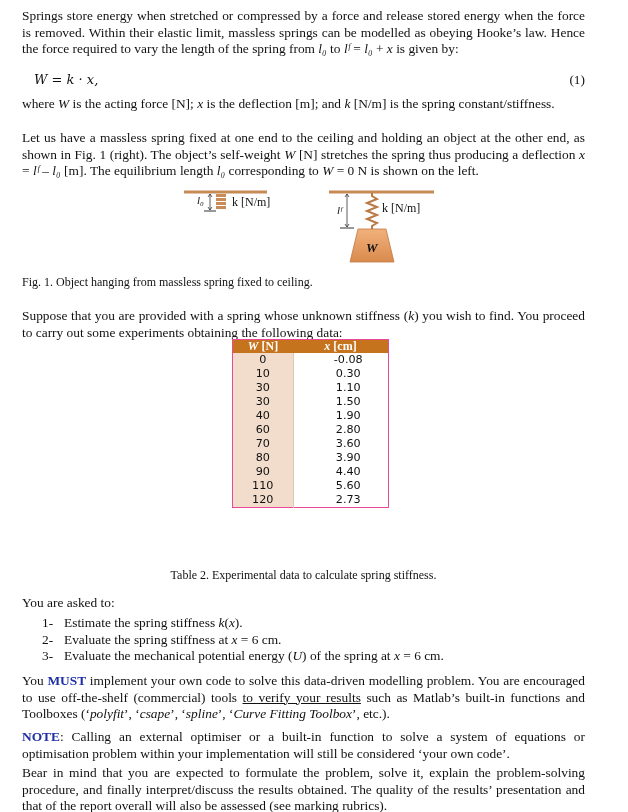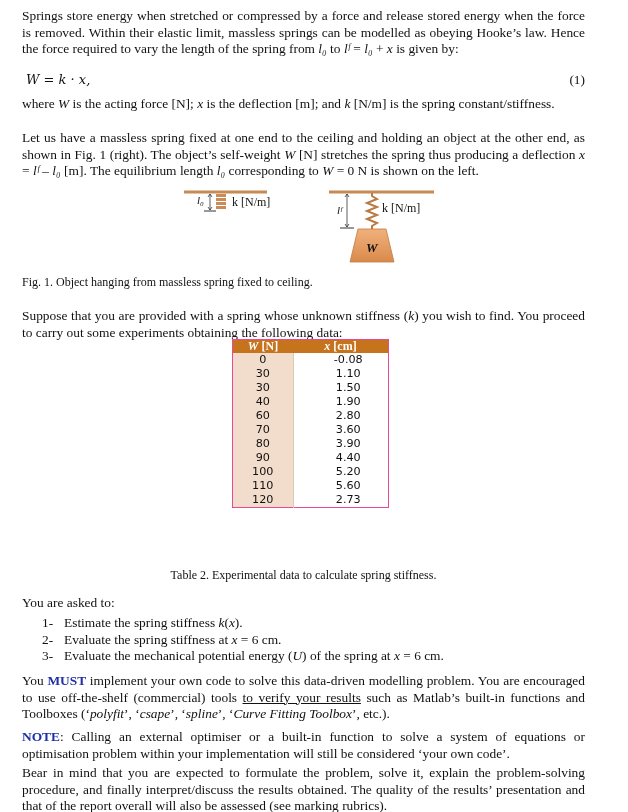--- a/index.html
+++ b/index.html
@@ -9,21 +9,21 @@
     color: #111;
     font-size: 13.4px;
     line-height: 16.6px;
     position: relative;
   }
   .page { position: absolute; left: 22px; top: 8px; width: 563px; }
   p { margin: 0; text-align: justify; }
   i, .it { font-style: italic; }
   .para1 { position: absolute; top: 0; }
   .eq { position: absolute; top: 64px; width: 563px; }
-  .eq .lhs { position: absolute; left: 4px; font-family: "DejaVu Serif", serif; font-size: 13px; }
+  .eq .lhs { position: absolute; left: 12px; font-family: "DejaVu Serif", serif; font-size: 13px; }
   .eq .num { position: absolute; right: 0; }
   .para2 { position: absolute; top: 88px; }
   .para3 { position: absolute; top: 122px; }
   .figure { position: absolute; left: 150px; top: 174px; width: 280px; height: 92px; }
   .fig-caption { position: absolute; top: 266px; left: 0; width: 563px; text-align: left; font-size: 12px; }
   .para4 { position: absolute; top: 300px; }
   .table-wrap { position: absolute; left: 210px; top: 331px; }
   table.data { border-collapse: collapse; border: 1px solid #ec4899; font-family: "DejaVu Sans", "Liberation Sans", sans-serif; font-size: 11.2px; }
   table.data th { background: #c5731c; color: #fff; font-family: "Liberation Serif", serif; font-weight: bold; font-size: 12px; height: 13px; padding: 0; line-height: 13px; }
   table.data th.c1 { width: 60px; }
@@ -110,20 +110,24 @@
           <th class="c1"><i>W</i><span> [N]</span></th>
           <th class="c2"><i>x</i><span> [cm]</span></th>
         </tr>
       </thead>
       <tbody>
         <tr>
             <td class="w">0</td>
             <td class="x">-0.08</td>
           </tr>
         <tr>
+            <td class="w">10</td>
+            <td class="x">0.30</td>
+          </tr>
+        <tr>
             <td class="w">30</td>
             <td class="x">1.10</td>
           </tr>
         <tr>
             <td class="w">30</td>
             <td class="x">1.50</td>
           </tr>
         <tr>
             <td class="w">40</td>
             <td class="x">1.90</td>
@@ -136,24 +140,20 @@
             <td class="w">70</td>
             <td class="x">3.60</td>
           </tr>
         <tr>
             <td class="w">80</td>
             <td class="x">3.90</td>
           </tr>
         <tr>
             <td class="w">90</td>
             <td class="x">4.40</td>
-          </tr>
-        <tr>
-            <td class="w">100</td>
-            <td class="x">5.20</td>
           </tr>
         <tr>
             <td class="w">110</td>
             <td class="x">5.60</td>
           </tr>
         <tr>
             <td class="w">120</td>
             <td class="x">2.73</td>
           </tr>
       </tbody>

